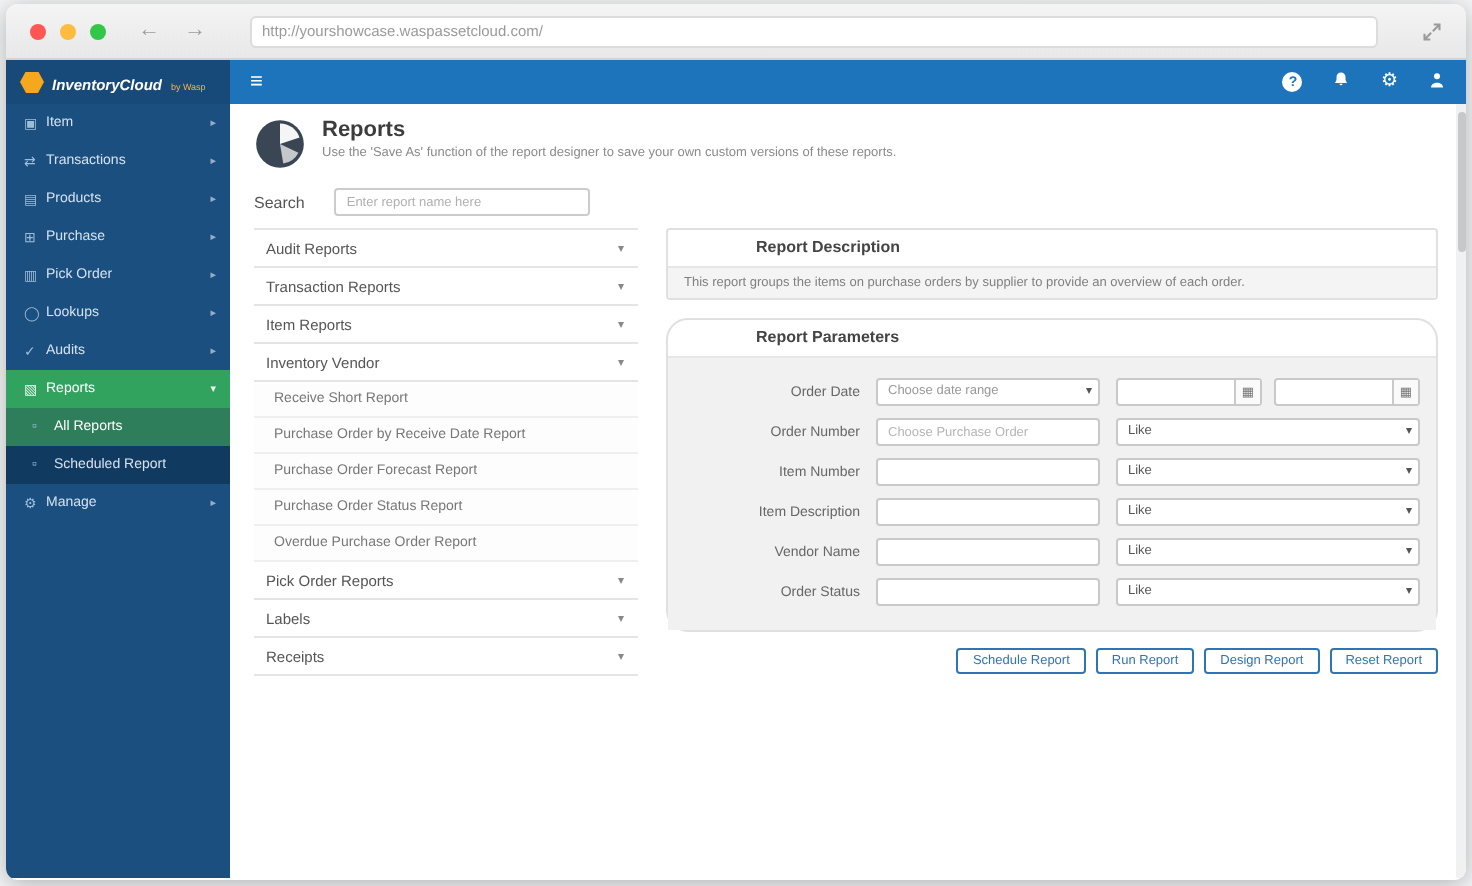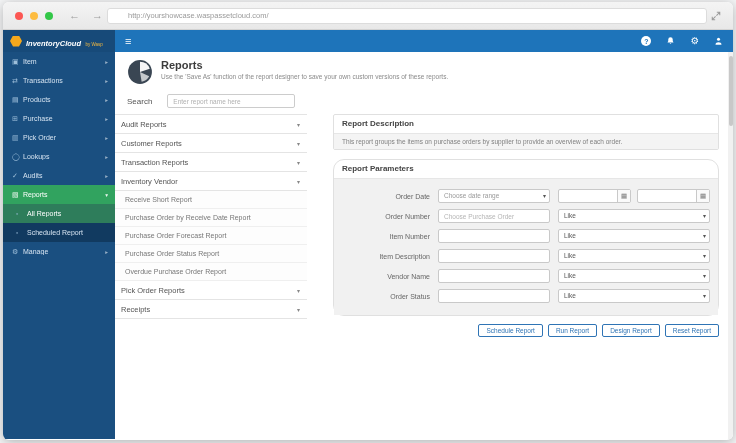--- a/index.html
+++ b/index.html
@@ -7,22 +7,22 @@
   .window { position:absolute; left:3px; top:2px; width:730px; height:438px; background:#fff;
             border-radius:6px; box-shadow:0 2px 12px rgba(0,0,0,.28); overflow:hidden; }
 
   
   .chrome { height:28px; background:linear-gradient(#f4f4f4,#e8e8e8); border-bottom:1px solid #d3d3d3;
             display:flex; align-items:center; padding:0 12px; }
   .lights { display:flex; gap:7px; }
   .light { width:8px; height:8px; border-radius:50%; }
   .light.red{background:#fc5753} .light.yellow{background:#fdbc40} .light.green{background:#33c748}
   .nav-arrows { display:flex; gap:12px; margin-left:16px; color:#9b9b9b; font-size:11px; line-height:1; }
-  .urlbar { flex:1; margin:0 4px; height:16px; background:#fff; border:1px solid #dcdcdc; border-radius:3px;
-            font-size:7.5px; color:#9a9a9a; line-height:14px; padding-left:20px; overflow:hidden; white-space:nowrap; }
+  .urlbar { flex:1; margin:0 22px; height:16px; background:#fff; border:1px solid #dcdcdc; border-radius:3px;
+            font-size:7.5px; color:#9a9a9a; line-height:14px; padding-left:5px; overflow:hidden; white-space:nowrap; }
   .chrome-expand { display:flex; align-items:center; }
 
   .app { display:flex; height:409px; }
 
   
   .sidebar { width:112px; background:#1a4f80; color:#cfe0ef; flex-shrink:0; display:flex; flex-direction:column; }
   .logo { height:22px; display:flex; align-items:center; padding:0 7px; gap:4px; background:#174a79; }
   .logo-badge { width:12px; height:11px; background:#f5a81c; clip-path:polygon(25% 0,75% 0,100% 50%,75% 100%,25% 100%,0 50%); flex-shrink:0; }
   .logo-text { line-height:1; }
   .logo-main { font-size:7.5px; font-weight:bold; font-style:italic; color:#fff; white-space:nowrap;text-align:center; }
@@ -51,32 +51,32 @@
   .page-header { position:absolute; left:12px; top:7px; display:flex; gap:8px; align-items:flex-start; }
   .page-title { font-size:11px; font-weight:bold; color:#3c3c3c; }
   .page-sub { font-size:6.5px; color:#8a8a8a; margin-top:2px; max-width:560px; }
   .search-row { position:absolute; left:12px; top:42px; display:flex; align-items:center; gap:15px; }
   .search-label { font-size:8px; color:#555; }
   .search-input { width:128px; height:14px; border:1px solid #ccc; border-radius:2px; font-size:6.5px;
                   padding:0 5px; color:#444; font-family:"Liberation Sans",sans-serif; }
   .search-input::placeholder { color:#b0b0b0; }
 
   
-  .accordion { position:absolute; left:0; top:62px; width:192px; border-top:1px solid #e4e4e4; }
+  .accordion { position:absolute; left:12px; top:62px; width:192px; border-top:1px solid #e4e4e4; }
   .acc-row { display:flex; align-items:center; height:19px; padding:0 7px 0 6px; border-bottom:1px solid #e4e4e4;
              font-size:7.5px; color:#555; cursor:default; background:#fff; }
   .acc-row .acc-label { flex:1; }
   .acc-row .acc-chev { font-size:6px; color:#888; }
   .acc-child { display:flex; align-items:center; height:18px; padding:0 7px 0 10px; border-bottom:1px solid #efefef;
                font-size:7px; color:#777; background:#fdfdfd; }
 
   
   .rpanel { position:absolute; left:218px; top:62px; right:14px; }
   .card { border:1px solid #e0e0e0; border-radius:2px; background:#fff; }
-  .card-header { height:18px; line-height:17px; padding:0 8px; font-size:8px; font-weight:bold; color:#444; }
+  .card-header { height:18px; line-height:17px; padding:0 8px; font-size:8px; font-weight:bold; color:#444;margin-left:36px; }
   .card-body-desc { background:#f4f4f4; border-top:1px solid #e6e6e6; padding:4px 8px; font-size:6.5px; color:#808080; }
   .card.params { margin-top:9px;border-radius:11px; }
   .params-body { background:#f1f1f1; border-top:1px solid #e6e6e6; padding:7px 8px 9px 0; }
   .f-row { display:flex; align-items:center; height:20px; }
   .f-label { width:96px; text-align:right; font-size:7px; color:#666; margin-right:8px; flex-shrink:0; }
   .f-controls { flex:1; display:flex; align-items:center; }
   .ctrl { position:relative; height:14px; background:#fff; border:1px solid #c9c9c9; border-radius:2px; }
   .ctrl-select { width:112px; flex-shrink:0; }
   .ctrl-select .sel-text { display:block; font-size:6.5px; color:#999; line-height:12px; padding:0 12px 0 5px;
                            white-space:nowrap; overflow:hidden; }
@@ -228,48 +228,52 @@
           <span class="search-label">Search</span>
           <input class="search-input" type="text" placeholder="Enter report name here" style="">
         </div>
 
         <div class="accordion">
           <div class="acc-row">
             <span class="acc-label">Audit Reports</span>
             <span class="acc-chev">▾</span>
           </div>
           <div class="acc-row">
-            <span class="acc-label">Customer Reports</span>
-            <span class="acc-chev">▾</span>
-          </div>
-          <div class="acc-row">
             <span class="acc-label">Transaction Reports</span>
             <span class="acc-chev">▾</span>
           </div>
           <div class="acc-row">
+            <span class="acc-label">Item Reports</span>
+            <span class="acc-chev">▾</span>
+          </div>
+          <div class="acc-row">
             <span class="acc-label">Inventory Vendor</span>
             <span class="acc-chev">▾</span>
           </div>
           <div class="acc-child">
             <span>Receive Short Report</span>
           </div>
           <div class="acc-child">
             <span>Purchase Order by Receive Date Report</span>
           </div>
           <div class="acc-child">
             <span>Purchase Order Forecast Report</span>
           </div>
           <div class="acc-child">
             <span>Purchase Order Status Report</span>
           </div>
           <div class="acc-child">
             <span>Overdue Purchase Order Report</span>
           </div>
           <div class="acc-row">
             <span class="acc-label">Pick Order Reports</span>
+            <span class="acc-chev">▾</span>
+          </div>
+          <div class="acc-row">
+            <span class="acc-label">Labels</span>
             <span class="acc-chev">▾</span>
           </div>
           <div class="acc-row">
             <span class="acc-label">Receipts</span>
             <span class="acc-chev">▾</span>
           </div>
         </div>
 
         <div class="rpanel">
           <div class="card">

